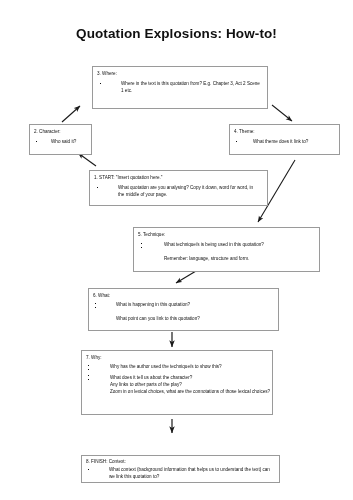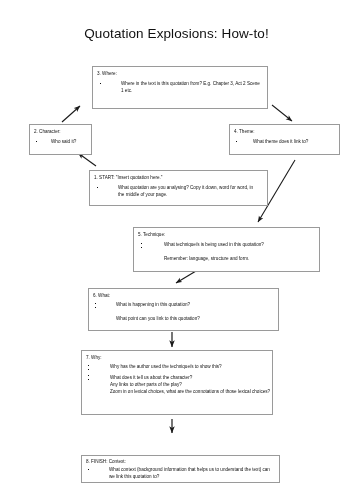--- a/index.html
+++ b/index.html
@@ -29,21 +29,21 @@
     height: 500px;
     pointer-events: none;
   }
   .page-title {
     position: absolute;
     left: 0;
     top: 26px;
     width: 353px;
     text-align: center;
     font-size: 13.5px;
-    font-weight: normal;
+    font-weight: bold;
     letter-spacing: 0.1px;
     color: #101010;
     white-space: nowrap;
   }
   .box {
     position: absolute;
     box-sizing: border-box;
     border: 1px solid #9a9a9a;
     background: #ffffff;
     overflow: visible;

